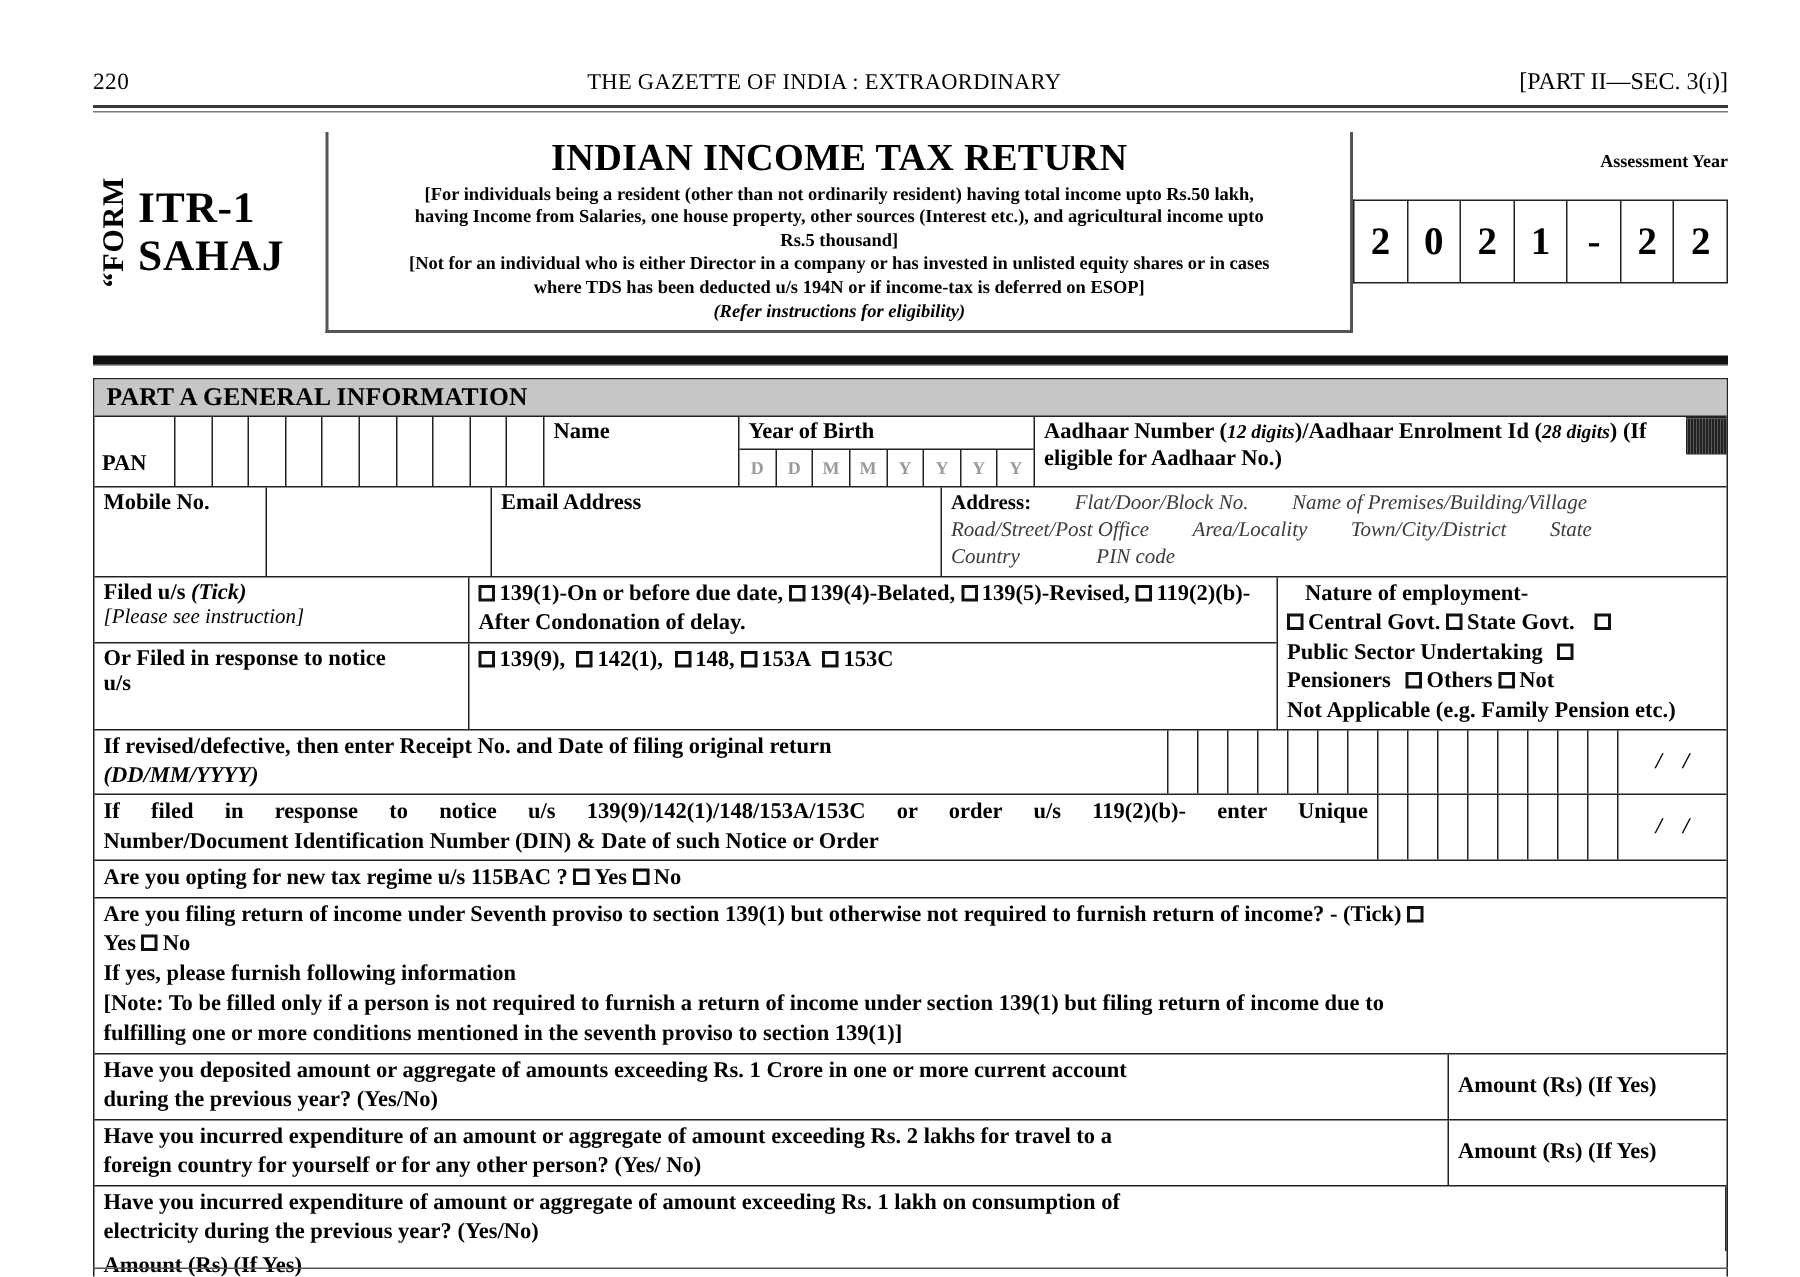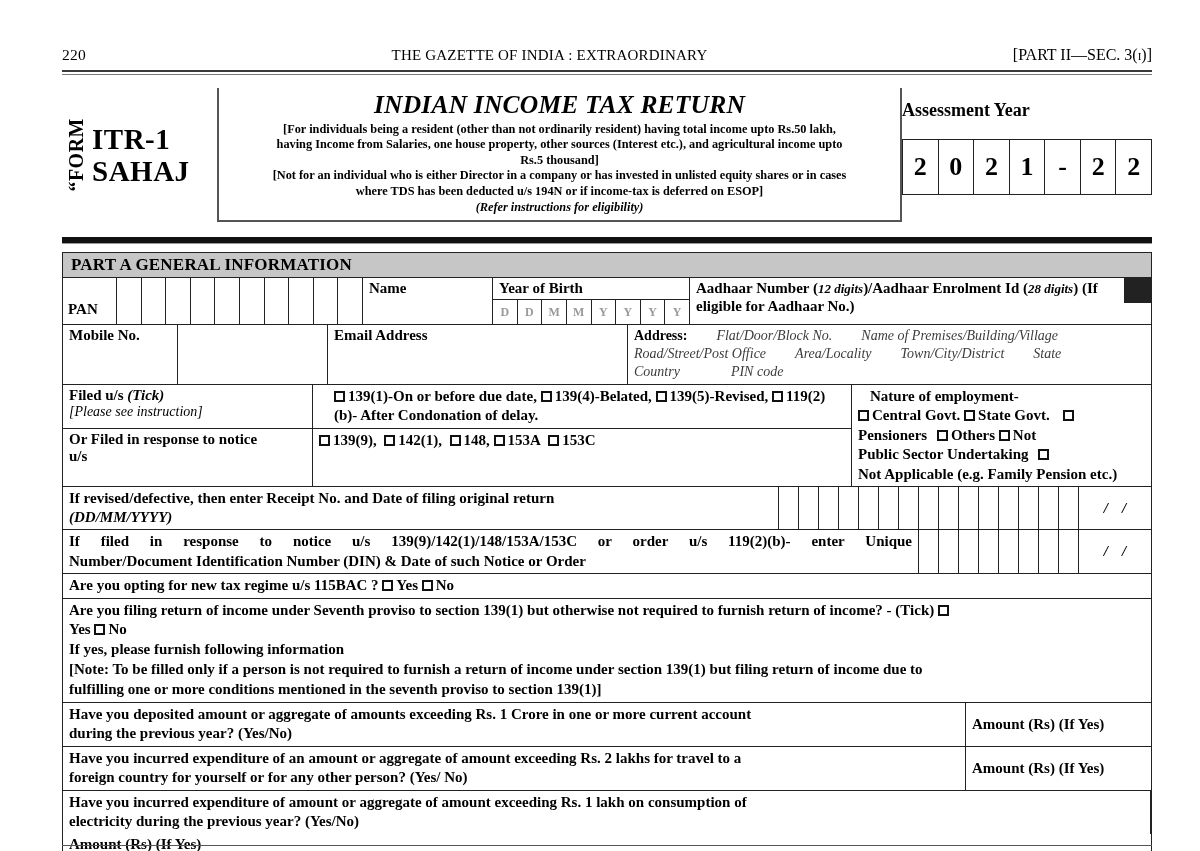--- a/index.html
+++ b/index.html
@@ -86,43 +86,42 @@
     border-bottom: 2px solid #555;
     padding: 2px 8px 5px 8px;
     box-sizing: border-box;
     text-align: center;
   }
   .mh-title {
     font-weight: bold;
     font-size: 25.5px;
     letter-spacing: .2px;
     margin-bottom: 2px;
-    font-style: italic;
   }
   .mh-sub {
     font-weight: bold;
     font-size: 12.3px;
     line-height: 1.26;
   }
   .mh-refer {
     font-weight: bold;
     font-style: italic;
     font-size: 12.3px;
     margin-top: 1px;
   }
   .mh-ay {
     width: 250px;
     box-sizing: border-box;
     display: flex;
     flex-direction: column;
   }
   .mh-ay-label {
     font-weight: bold;
-    font-size: 18px;
-    text-align: left;
+    font-size: 12px;
+    text-align: right;
     padding: 12px 0 18px 0;
   }
   .ay-cells {
     display: flex;
     border: 1.5px solid #222;
     border-right: none;
     height: 54px;
   }
   .ay-cells .c {
     flex: 1;
@@ -403,21 +402,21 @@
     </div>
 
     <div class="row">
       <div style="flex:1;display:flex;flex-direction:column;">
         <div style="display:flex;border-bottom:1.5px solid #222;">
           <div class="filed-label">
             <span class="b">Filed u/s</span>
             <span class="b it">(Tick)</span>
             <div class="it" style="font-size:14px;">[Please see instruction]</div>
           </div>
-          <div class="filed-opts b" style="border-right:none;margin-left:15px;">
+          <div class="filed-opts b" style="border-right:none;">
             <span class="chk"></span><span>139(1)-On or before due date,</span>
             <span class="chk"></span><span>139(4)-Belated,</span>
             <span class="chk"></span><span>139(5)-Revised,</span>
             <span class="chk"></span><span>119(2)(b)- After Condonation of delay.</span>
           </div>
         </div>
         <div style="display:flex;flex:1;">
           <div class="filed-label">
             <div class="b">Or Filed  in response to notice</div>
             <div class="b">u/s</div>
@@ -432,27 +431,27 @@
         </div>
       </div>
       <div class="emp-col b" style="border-left:1.5px solid #222;">
         <div style="padding-left:12px;">Nature of employment-</div>
         <div>
           <span class="chk"></span><span>Central Govt.</span>
           <span class="chk"></span><span>State Govt.</span>
           <span class="chk" style="margin-left:10px;"></span>
         </div>
         <div>
+          <span>Public Sector Undertaking</span>
+          <span class="chk" style="margin-left:6px;"></span>
+        </div>
+        <div>
           <span>Pensioners</span>
           <span class="chk" style="margin-left:6px;"></span><span>Others</span>
           <span class="chk"></span><span>Not</span>
-        </div>
-        <div>
-          <span>Public Sector Undertaking</span>
-          <span class="chk" style="margin-left:6px;"></span>
         </div>
         <div>
           <span>Not Applicable (e.g. Family Pension etc.)</span>
         </div>
       </div>
     </div>
 
     <div class="row">
       <div class="rcpt-text b">
         <div>If revised/defective, then enter Receipt No. and Date of filing original return</div>

